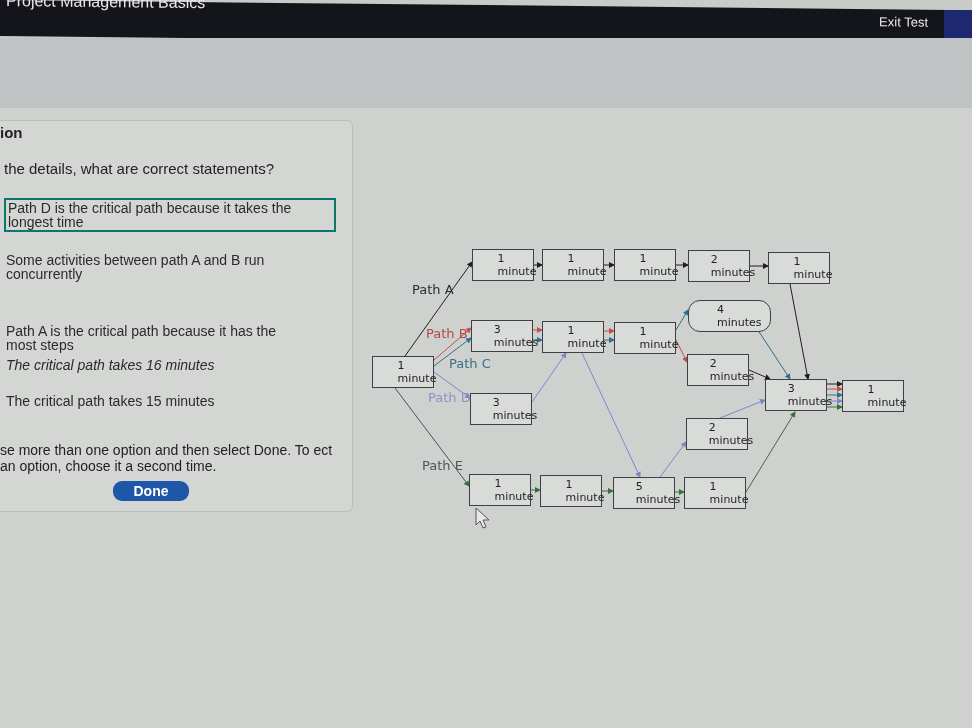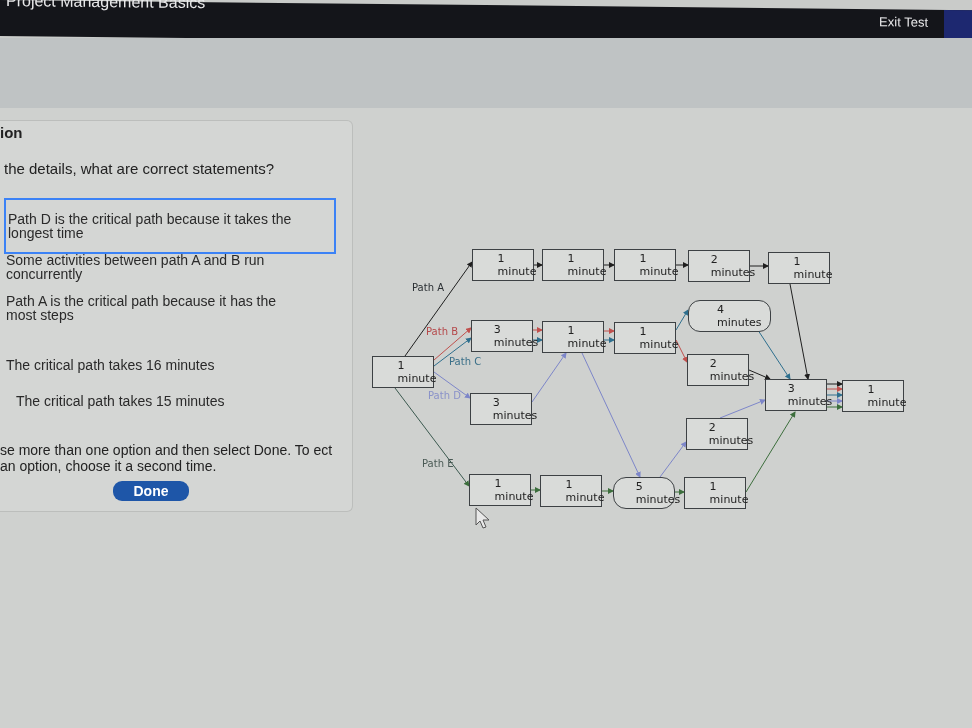--- a/index.html
+++ b/index.html
@@ -26,56 +26,56 @@
   .panel {
     position:absolute; left:0; top:120px; width:352px; height:390px;
     background:#d4d6d4; border:1px solid #bcbebc; border-left:none; border-radius:0 6px 6px 0;
   }
   .panel-heading { position:absolute; left:0; top:124px; font-weight:bold; font-size:15px; color:#222; }
   .question { position:absolute; left:4px; top:160px; font-size:15px; color:#222; }
   .option {
     position:absolute; left:6px; width:322px; font-size:14px; line-height:14px; color:#2a2a2a;
     cursor:pointer;
   }
-  .option.selected { border:2px solid #3b82f6; padding:12px 2px; left:4px; width:324px; }
+  .option.selected { border:2px solid #0f766e; padding:1px 2px; left:4px; width:324px; }
   .instructions { position:absolute; left:0; top:430px; font-size:14px; line-height:16px; color:#222; width:345px;margin-top:12px; }
   .done-btn {
     position:absolute; left:113px; top:481px; width:76px; height:20px;
     background:#1e56a8; color:#fff; border:none; border-radius:9px;
     font-weight:bold; font-size:14px; font-family:"Liberation Sans", sans-serif; cursor:pointer;
   }
   .diagram { position:absolute; left:0; top:0; width:972px; height:728px; }
   .node {
     position:absolute; height:32px; border:1.5px solid #3d4144; background:#d9dbd9;
     font-family:"DejaVu Sans", sans-serif; font-size:11px; color:#222;
     display:flex; align-items:center; justify-content:center; box-sizing:border-box;padding-left:28px;
   }
-  .path-label { position:absolute; font-family:"DejaVu Sans", sans-serif; font-size:10px; }
+  .path-label { position:absolute; font-family:"DejaVu Sans", sans-serif; font-size:13px; }
   .cursor { position:absolute; left:475px; top:507px; }
 </style>
 </head>
 <body>
 
 <div class="titlebar">
   <span class="app-title">Project Management Basics</span>
   <button class="exit-btn">Exit Test</button>
   <div class="accent"></div>
 </div>
 <div class="banner"></div>
 <div class="content"></div>
 
 <div class="panel"></div>
 <div class="panel-heading">ion</div>
 <div class="question">the details, what are correct statements?</div>
 
 <div class="option selected" style="top:198px;">Path D is the critical path because it takes the longest time</div>
 <div class="option" style="top:253px;width:290px;">Some activities between path A and B run concurrently</div>
-<div class="option" style="top:294px;width:300px;">Path A is the critical path because it has the most steps</div>
-<div class="option" style="top:358px;">The critical path takes 16 minutes</div>
-<div class="option" style="top:394px;margin-left:10px;">The critical path takes 15 minutes</div>
+<div class="option" style="top:324px;width:300px;">Path A is the critical path because it has the most steps</div>
+<div class="option" style="top:358px;font-style:italic;">The critical path takes 16 minutes</div>
+<div class="option" style="top:394px;">The critical path takes 15 minutes</div>
 
 <div class="instructions">se more than one option and then select Done. To ect an option, choose it a second time.</div>
 <button class="done-btn">Done</button>
 
 <div class="diagram" id="diagram">
   <svg width="972" height="728" style="position:absolute;left:0;top:0;">
     <defs>
       <marker id="ar-k" markerWidth="6" markerHeight="6" refX="5" refY="3" orient="auto">
           <path d="M0,0 L6,3 L0,6 z" fill="#1f1f1f"></path>
         </marker>
@@ -141,21 +141,21 @@
       <div class="node" style="left: 542px; top: 321px; width: 62px;">1 minute</div>
       <div class="node" style="left: 614px; top: 322px; width: 62px;">1 minute</div>
       <div class="node" style="left: 688px; top: 300px; width: 83px; border-radius: 12px;">4 minutes</div>
       <div class="node" style="left: 687px; top: 354px; width: 62px;">2 minutes</div>
       <div class="node" style="left: 470px; top: 393px; width: 62px;">3 minutes</div>
       <div class="node" style="left: 686px; top: 418px; width: 62px;">2 minutes</div>
       <div class="node" style="left: 765px; top: 379px; width: 62px;">3 minutes</div>
       <div class="node" style="left: 842px; top: 380px; width: 62px;">1 minute</div>
       <div class="node" style="left: 469px; top: 474px; width: 62px;">1 minute</div>
       <div class="node" style="left: 540px; top: 475px; width: 62px;">1 minute</div>
-      <div class="node" style="left: 613px; top: 477px; width: 62px; border-radius: 13px;">5 minutes</div>
+      <div class="node" style="left: 613px; top: 477px; width: 62px;">5 minutes</div>
       <div class="node" style="left: 684px; top: 477px; width: 62px;">1 minute</div>
     </div>
   <div id="labels-layer">
       <span class="path-label" style="left: 412px; top: 282px; color: rgb(42, 47, 51);">Path A</span>
       <span class="path-label" style="left: 426px; top: 326px; color: rgb(181, 72, 74);">Path B</span>
       <span class="path-label" style="left: 449px; top: 356px; color: rgb(58, 111, 136);">Path C</span>
       <span class="path-label" style="left: 428px; top: 390px; color: rgb(138, 146, 201);">Path D</span>
       <span class="path-label" style="left: 410px; top: 458px; color: rgb(74, 90, 85); margin-left: 12px;">Path E</span>
     </div>
 </div>

